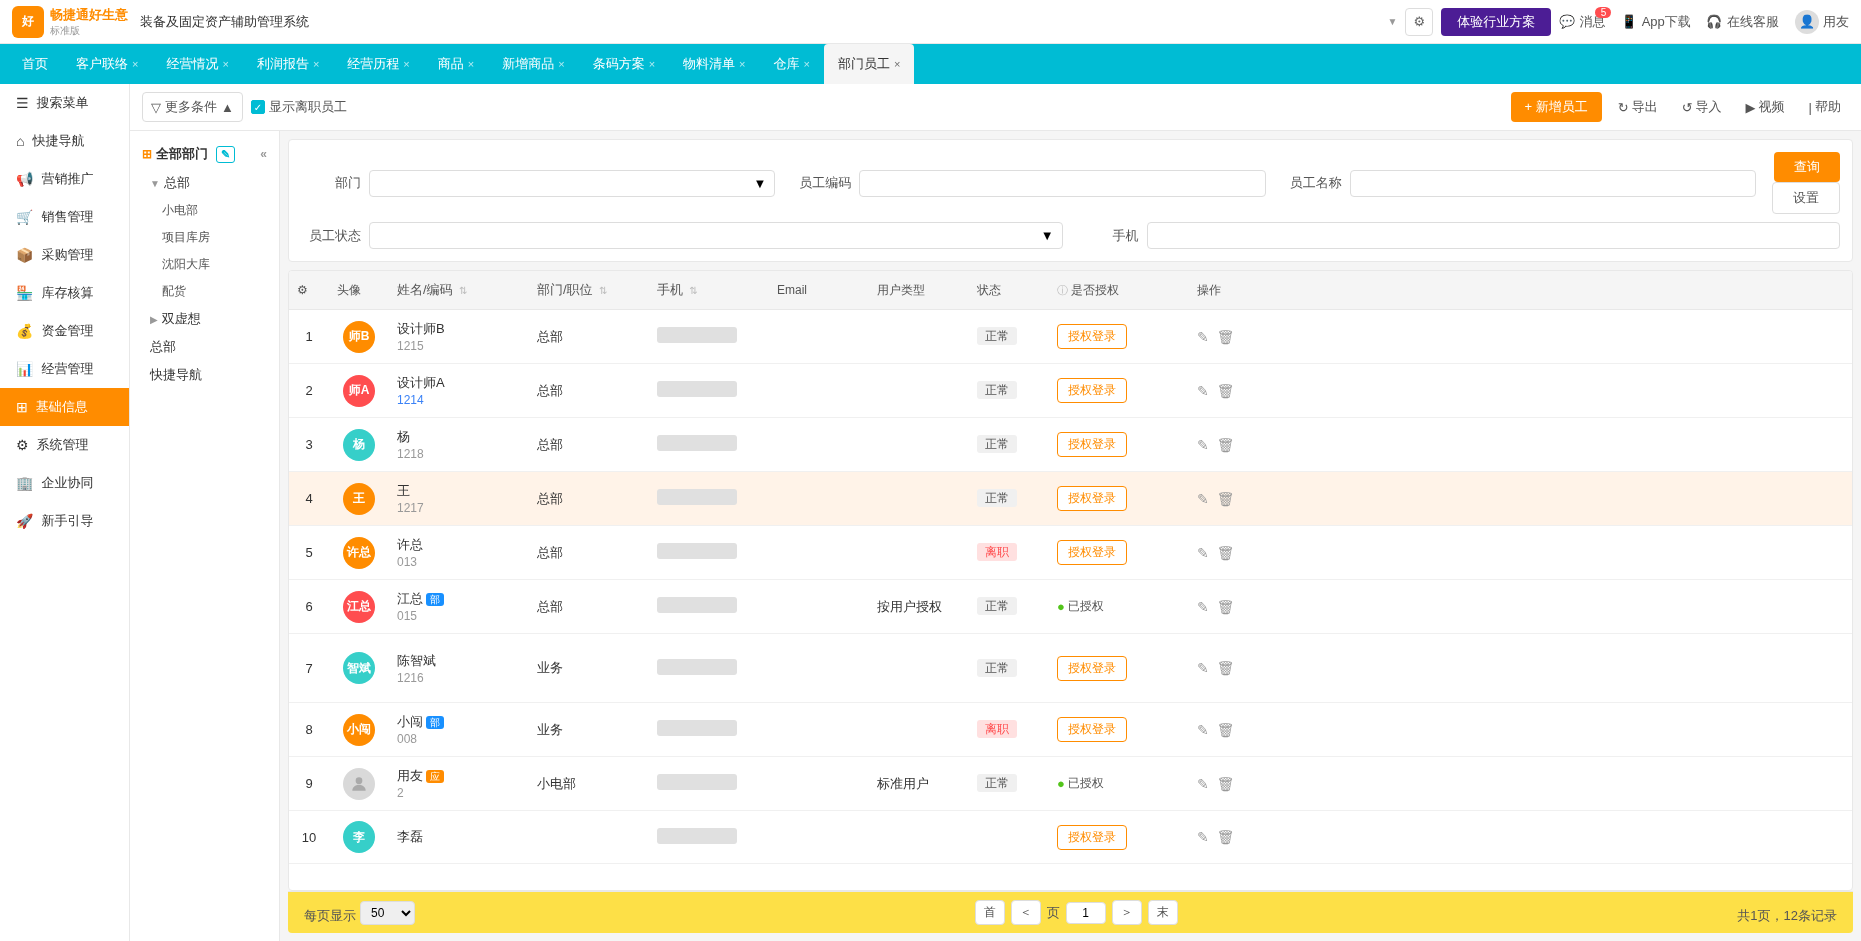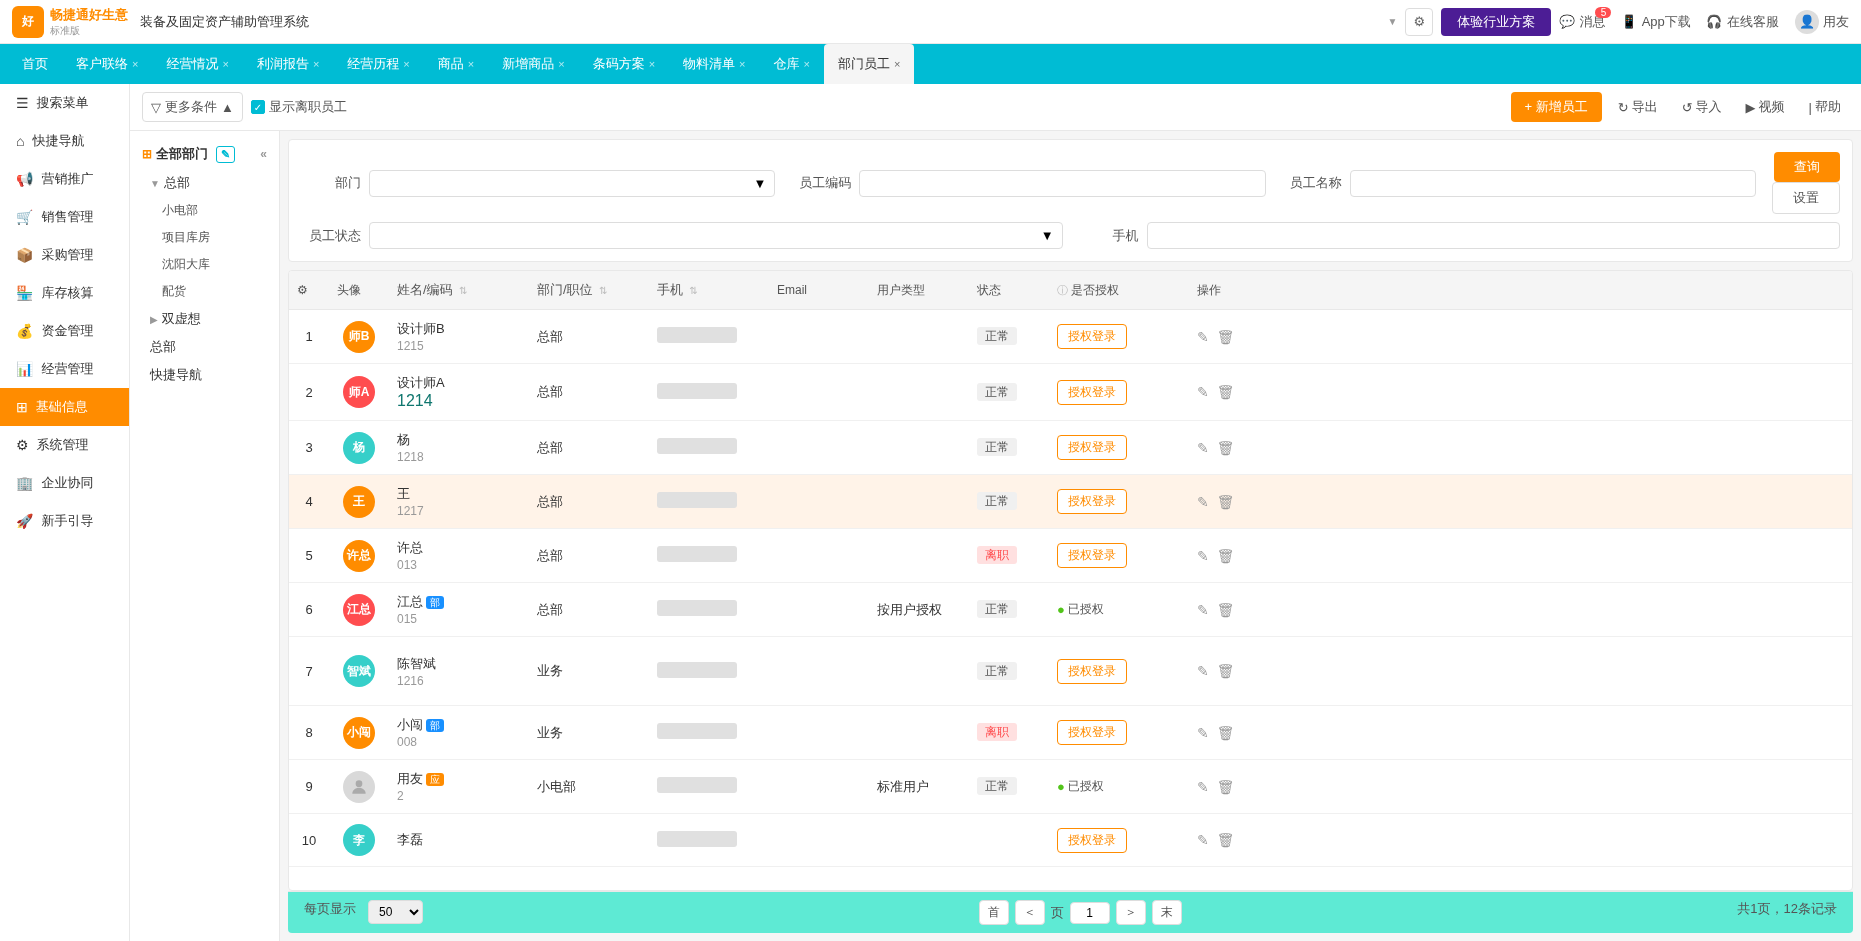--- a/index.html
+++ b/index.html
@@ -95,21 +95,21 @@
     .auth-btn { border: 1px solid #ff8c00; color: #ff8c00; background: white; border-radius: 4px; padding: 3px 10px; cursor: pointer; font-size: 12px; }
     .auth-granted { color: #555; font-size: 12px; display: flex; align-items: center; gap: 3px; }
     .dot-green { color: #52c41a; }
     .phone-blur { background: #e0e0e0; border-radius: 3px; color: transparent; width: 80px; height: 16px; display: inline-block; }
     .action-icons { display: flex; align-items: center; gap: 8px; }
     .action-icon { color: #999; cursor: pointer; font-size: 14px; }
     .sort-icon { color: #bbb; font-size: 10px; margin-left: 3px; }
     .info-icon { color: #bbb; font-size: 11px; margin-right: 3px; }
 
     
-    .table-footer { background: #5eead4; border-top: 1px solid #e8e8e8; padding: 8px 16px; display: flex; align-items: flex-start; gap: 12px; font-size: 12px; color: #555; margin: 0 8px 8px; border-radius: 0 0 4px 4px; }
+    .table-footer { background: #fde047; border-top: 1px solid #e8e8e8; padding: 8px 16px; display: flex; align-items: flex-end; gap: 4px; font-size: 12px; color: #555; margin: 0 8px 8px; border-radius: 0 0 4px 4px; }
     .page-size-label { color: #555; }
     .page-size-select { border: 1px solid #ddd; border-radius: 4px; padding: 3px 6px; font-size: 12px; }
     .page-nav { display: flex; align-items: center; gap: 6px; margin-left: auto; }
     .page-btn { border: 1px solid #ddd; background: white; border-radius: 4px; padding: 3px 8px; cursor: pointer; font-size: 12px; color: #555; }
     .page-current { border: 1px solid #ddd; border-radius: 4px; padding: 3px 8px; background: white; font-size: 12px; }
     .total-info { color: #555; margin-left: auto; }
 
     
     ::-webkit-scrollbar { width: 6px; height: 6px; }
     ::-webkit-scrollbar-track { background: #f1f1f1; }
@@ -408,21 +408,21 @@
       <span class="action-icon">✎</span>
       <span class="action-icon">🗑</span>
     </div>
   </td>
                 </tr>
                 <tr>
                   <td style="text-align: center;">2</td>
                   <td>
                     <div class="avatar" style="background: rgb(255, 77, 79); margin: 0px auto;">师A</div>
                   </td>
-                  <td><span>设计师A</span><br><span style="color: #0f766e; font-size: 16px;">1214</span></td>
+                  <td><span>设计师A</span><br><span style="color: #3b82f6; font-size: 12px;">1214</span></td>
                   <td>总部</td>
                   <td><span class="phone-blur"></span></td>
                   <td></td>
                   <td></td>
                   <td><span class="status-normal">正常</span></td>
                   <td><button class="auth-btn">授权登录</button></td>
                   <td>
     <div class="action-icons">
       <span class="action-icon">✎</span>
       <span class="action-icon">🗑</span>

